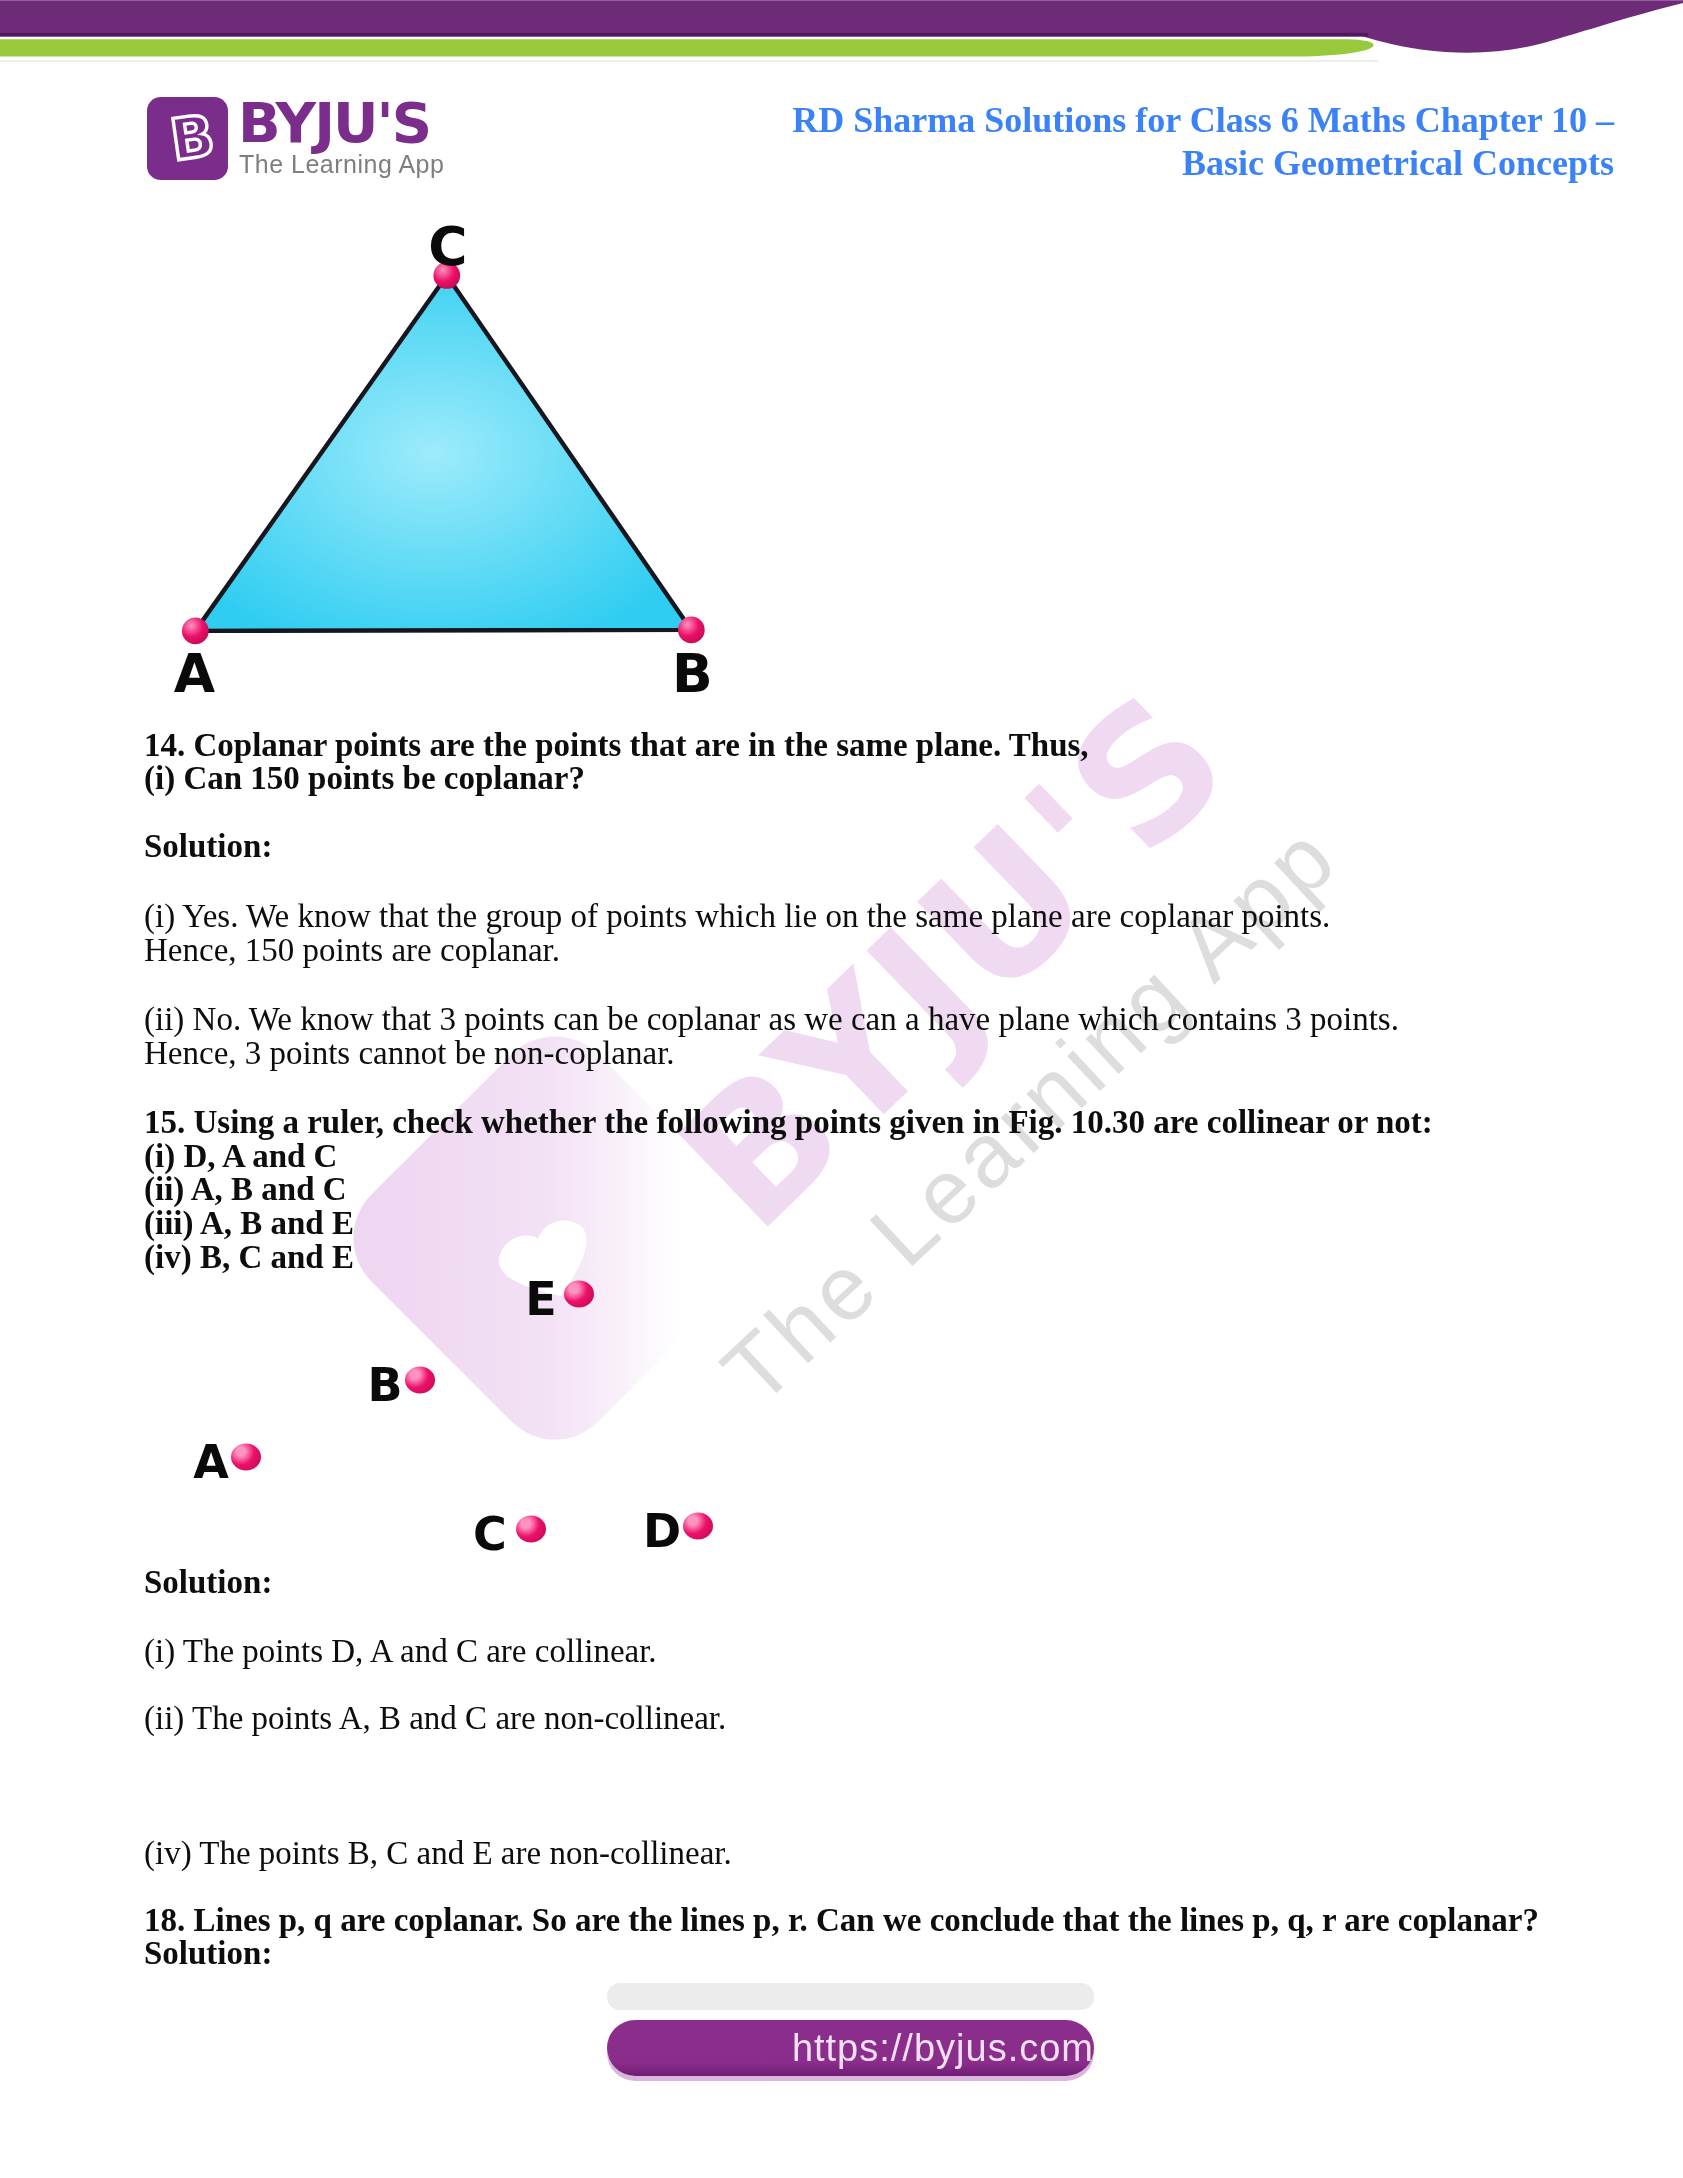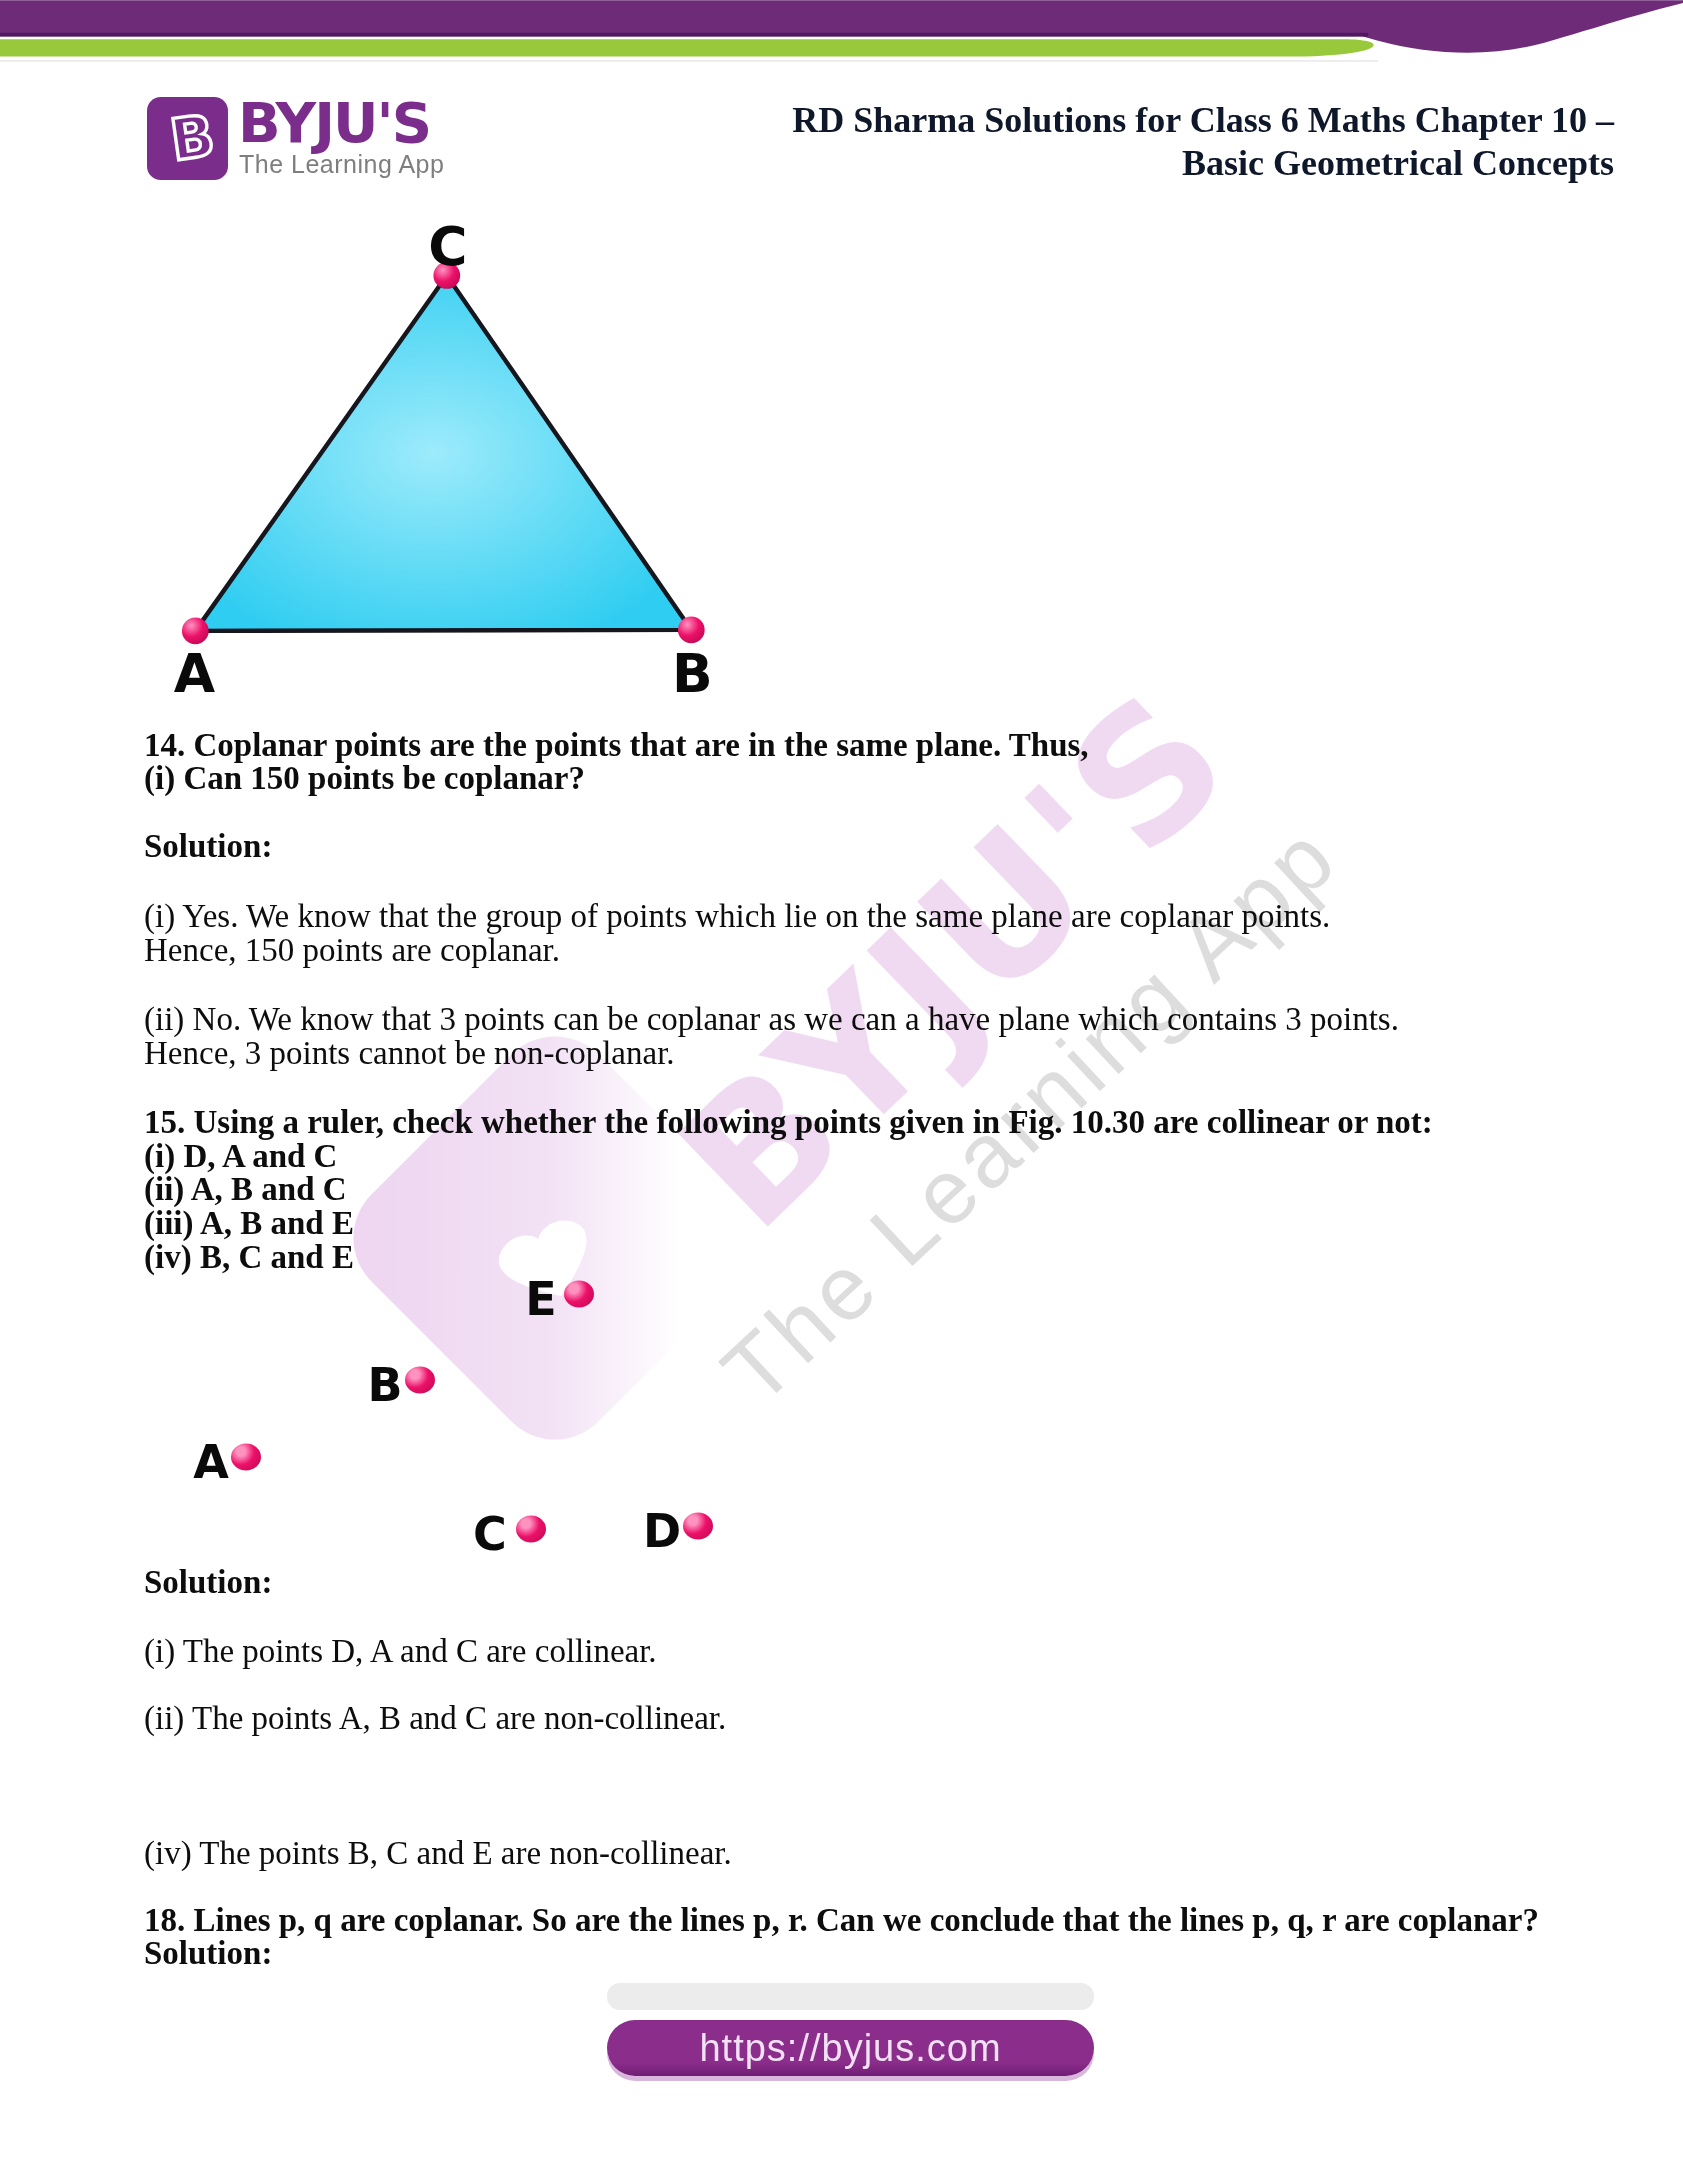--- a/index.html
+++ b/index.html
@@ -25,21 +25,21 @@
     font-weight:bold;font-size:56px;line-height:59px;color:var(--logo-purple);
     letter-spacing:-2px;
   }
   .logo-tagline{
     position:absolute;left:239px;top:150px;font-family:"Liberation Sans",sans-serif;
     font-size:25px;color:var(--tagline-gray);letter-spacing:0.5px;
   }
   
   .doc-title{
     position:absolute;right:69px;top:99px;text-align:right;
-    font-weight:bold;font-size:36px;line-height:43px;color:#0f172a;white-space:nowrap;
+    font-weight:bold;font-size:36px;line-height:43px;color:#3b82f6;white-space:nowrap;
   }
   
   .wm-brand{
     position:absolute;left:955px;top:960px;transform:translate(-50%,-50%) rotate(-44deg);
     font-family:"DejaVu Sans",sans-serif;font-weight:bold;font-size:178px;
     color:var(--watermark-pink);opacity:0.5;white-space:nowrap;letter-spacing:4px;
   }
   .wm-tagline{
     position:absolute;left:1030px;top:1114px;transform:translate(-50%,-50%) rotate(-43deg);
     font-family:"Liberation Sans",sans-serif;font-size:91px;
@@ -75,21 +75,21 @@
   }
   
   .ghost-pill{
     position:absolute;left:607px;top:1983px;width:487px;height:27px;border-radius:13px;
     background:var(--ghost-pill);opacity:0.8;
   }
   .footer-button{
     position:absolute;left:607px;top:2020px;width:487px;height:56px;border-radius:29px;
     background:linear-gradient(var(--button-purple) 0%, var(--button-purple) 75%, var(--button-purple-dark) 100%);
     box-shadow:0 5px 0 rgba(170,95,180,0.45);
-    text-align:center;cursor:pointer;
+    text-align:right;cursor:pointer;
   }
   .footer-button span{
     font-family:"Liberation Sans",sans-serif;font-size:38px;line-height:56px;
     color:var(--button-text);letter-spacing:1px;
   }
 </style>
 </head>
 <body>
 
 <div id="page">

